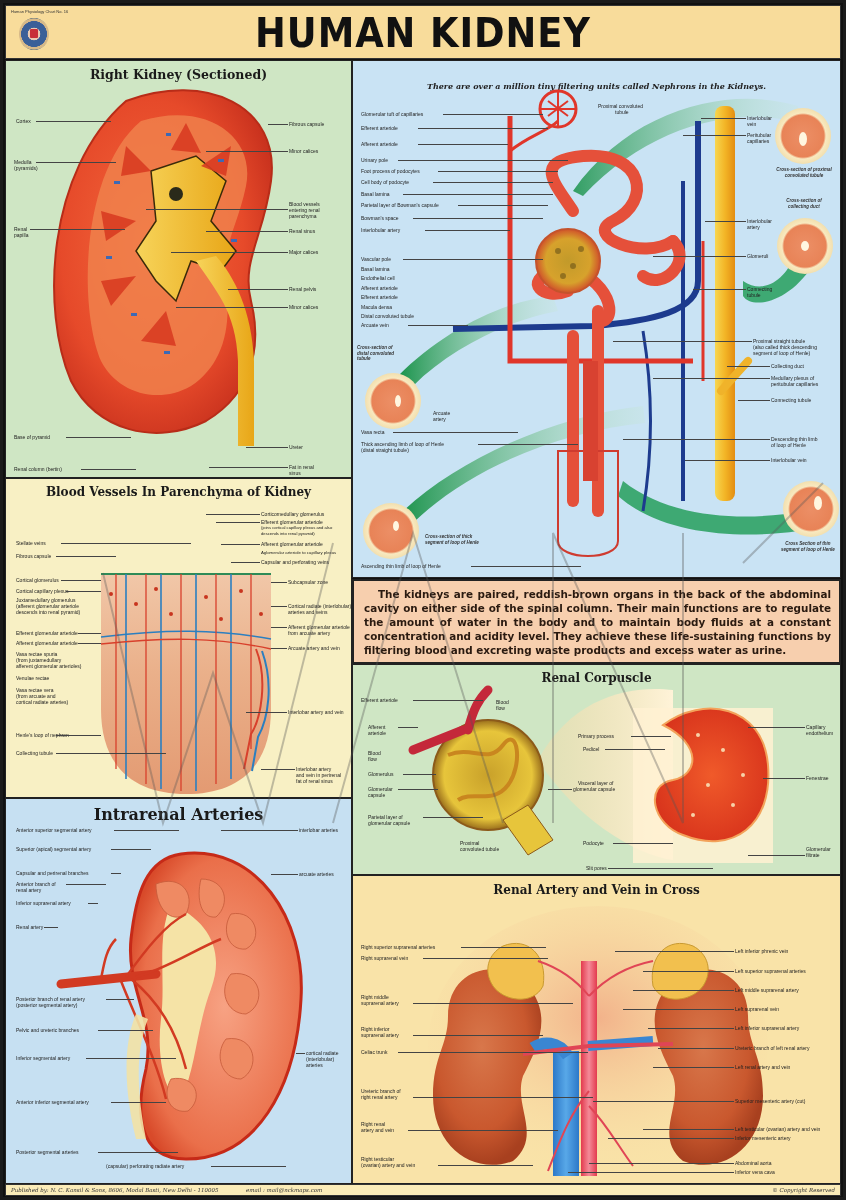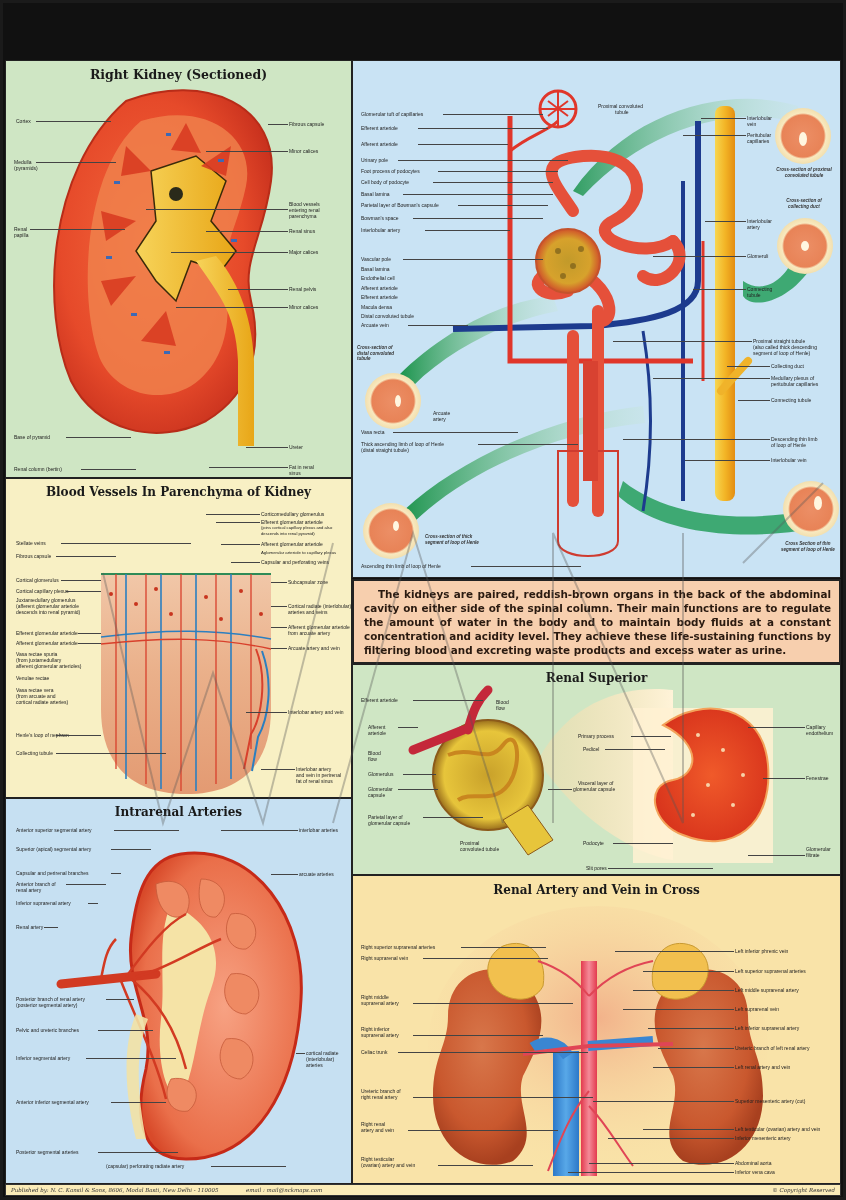--- a/index.html
+++ b/index.html
@@ -42,20 +42,25 @@
   .copyright { position: absolute; right: 5px; top: 2px; font-size: 5.5px; font-style: italic; font-family: "DejaVu Serif", serif; color: #333; }
   svg { position: absolute; overflow: visible; }
 
   .watermark { position: absolute; left: 80px; top: 420px; width: 760px; height: 460px; pointer-events: none; }
 </style>
 </head>
 <body>
 
 <div class="poster">
 
+  <div class="header">
+    <div class="chart-no">Human Physiology Chart No. 16</div>
+    <div class="logo"></div>
+    <div class="main-title">HUMAN KIDNEY</div>
+  </div>
 
   <div class="panel" id="p-vessels">
     <div class="panel-title" style="top:6px;font-size:12px;">Blood Vessels In Parenchyma of Kidney</div>
     <svg width="347" height="320">
       <defs>
         <linearGradient id="pg" x1="0" y1="0" x2="0" y2="1">
           <stop offset="0" stop-color="#f1c7a8"></stop>
             <stop offset="0.45" stop-color="#eab08a"></stop>
             <stop offset="1" stop-color="#e39a72"></stop>
         </linearGradient>
@@ -214,21 +219,21 @@
     <div class="lbl" style="left:283px;top:243px;">Minor calices</div>
     <div class="lead" style="left:170px;top:246px;width:112px;"></div>
     <div class="lbl" style="left:283px;top:383px;">Ureter</div>
     <div class="lead" style="left:240px;top:386px;width:42px;"></div>
     <div class="lbl" style="left:283px;top:403px;">Fat in renal</div>
     <div class="lbl" style="left:283px;top:409px;">sinus</div>
     <div class="lead" style="left:203px;top:406px;width:79px;"></div>
   </div>
 
   <div class="panel" id="p-intrarenal">
-    <div class="panel-title" style="top:6px;font-size:12px;">Intrarenal Arteries</div>
+    <div class="panel-title" style="top:6px;font-size:16px;">Intrarenal Arteries</div>
     <svg width="347" height="386">
       <defs>
         <radialGradient id="ig" cx="55%" cy="50%" r="60%">
           <stop offset="0" stop-color="#f7a283"></stop>
             <stop offset="0.8" stop-color="#ea6f4a"></stop>
             <stop offset="1" stop-color="#d84a2a"></stop>
         </radialGradient>
       </defs>
       <path d="M175,55 C250,45 300,120 295,200 C290,290 250,360 180,360 C130,360 130,310 140,270 C150,220 120,190 125,140 C130,95 140,60 175,55 Z" fill="url(#ig)" stroke="#c62a18" stroke-width="3"></path>
       <path d="M165,105 C200,120 220,150 205,190 C190,230 190,270 175,300 C160,300 150,260 155,220 C160,180 150,140 165,105 Z" fill="#f5e3a6"></path>
@@ -280,20 +285,21 @@
     <div class="lbl" style="left:293px;top:72px;">arcuate arteries</div>
     <div class="lbl" style="left:300px;top:251px;">cortical radiate</div>
     <div class="lbl" style="left:300px;top:257px;">(interlobular)</div>
     <div class="lbl" style="left:300px;top:263px;">arteries</div>
     <div class="lead" style="left:215px;top:31px;width:77px;"></div>
     <div class="lead" style="left:265px;top:75px;width:27px;"></div>
     <div class="lead" style="left:290px;top:254px;width:9px;"></div>
   </div>
 
   <div class="panel" id="p-nephron">
+    <div class="subtitle" style="top:20px;">There are over a million tiny filtering units called Nephrons in the Kidneys.</div>
     <svg width="489" height="518">
       <defs>
         <linearGradient id="cd" x1="0" x2="1">
             <stop offset="0" stop-color="#f7d650"></stop>
             <stop offset="0.5" stop-color="#f3b526"></stop>
             <stop offset="1" stop-color="#e38d12"></stop>
           </linearGradient>
         <radialGradient id="glom" cx="50%" cy="50%" r="50%">
             <stop offset="0" stop-color="#c29a2a"></stop>
             <stop offset="0.7" stop-color="#d7a22c"></stop>
@@ -439,21 +445,21 @@
     <div class="italic-cap" style="left:4px;top:284px;width:48px;text-align:left;">Cross-section of distal convoluted tubule</div>
     <div class="italic-cap" style="left:72px;top:473px;width:60px;text-align:left;">Cross-section of thick segment of loop of Henle</div>
     <div class="italic-cap" style="left:425px;top:480px;width:60px;">Cross Section of thin segment of loop of Henle</div>
   </div>
 
   <div class="panel" id="p-intro">
     <div class="intro-text">The kidneys are paired, reddish-brown organs in the back of the abdominal cavity on either side of the spinal column. Their main functions are to regulate the amount of water in the body and to maintain body fluids at a constant concentration and acidity level. They achieve these life-sustaining functions by filtering blood and excreting waste products and excess water as urine.</div>
   </div>
 
   <div class="panel" id="p-corpuscle">
-    <div class="panel-title" style="top:6px;font-size:12px;">Renal Superior</div>
+    <div class="panel-title" style="top:6px;font-size:12px;">Renal Corpuscle</div>
     <svg width="489" height="211">
       <defs>
         <radialGradient id="cp" cx="50%" cy="50%" r="50%">
             <stop offset="0" stop-color="#c9a12a"></stop>
             <stop offset="0.8" stop-color="#e7c53b"></stop>
             <stop offset="1" stop-color="#9a6f1c"></stop>
           </radialGradient>
         <linearGradient id="cone" x1="0" x2="1">
             <stop offset="0" stop-color="#f8d9a4" stop-opacity="0.4"></stop>
             <stop offset="1" stop-color="#fff3d8"></stop>

